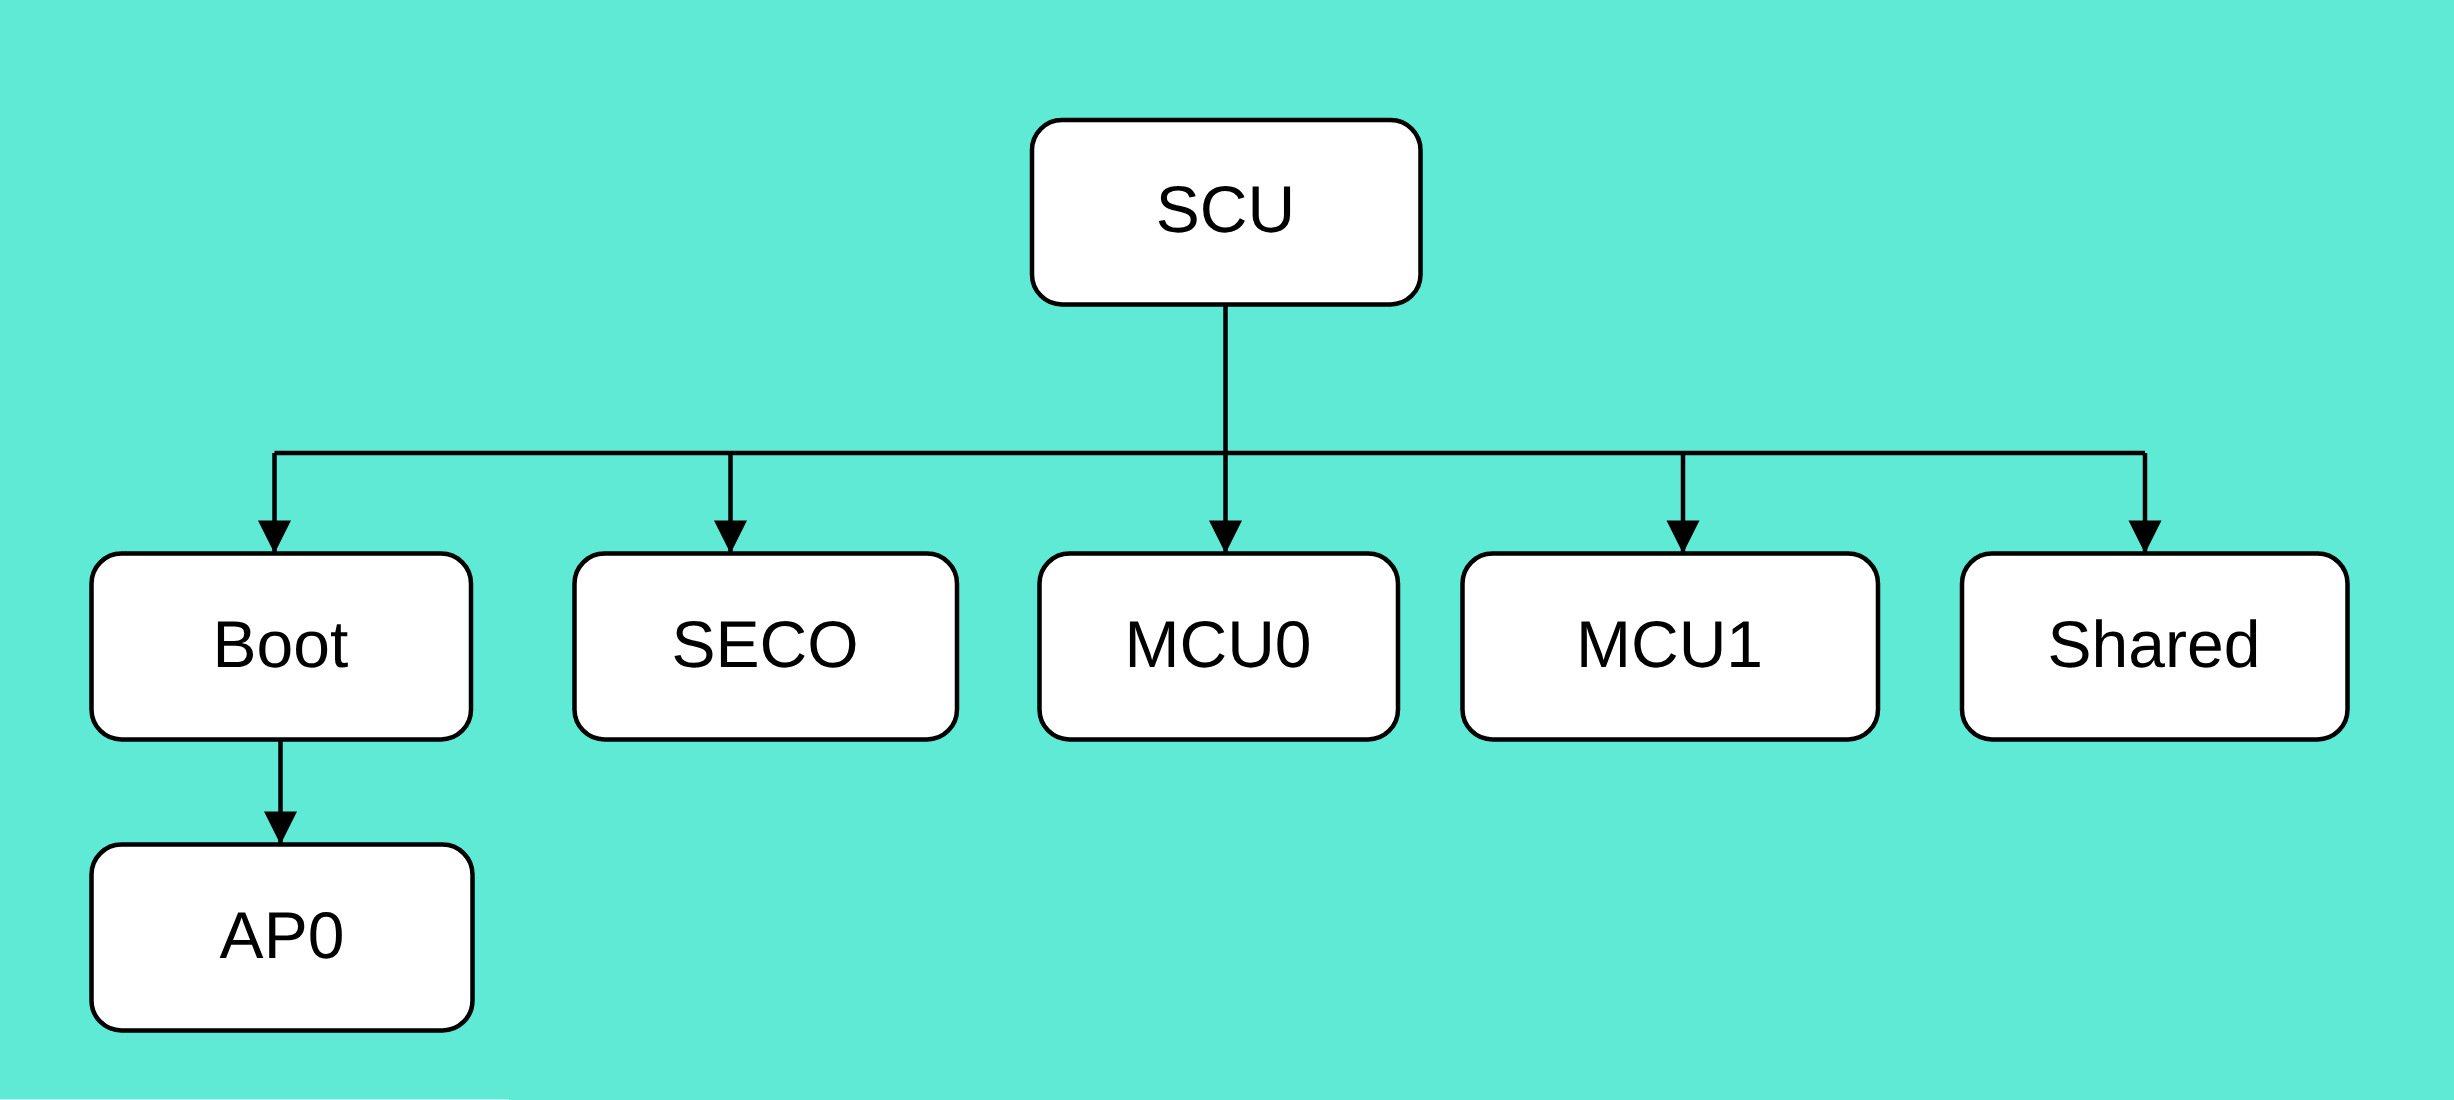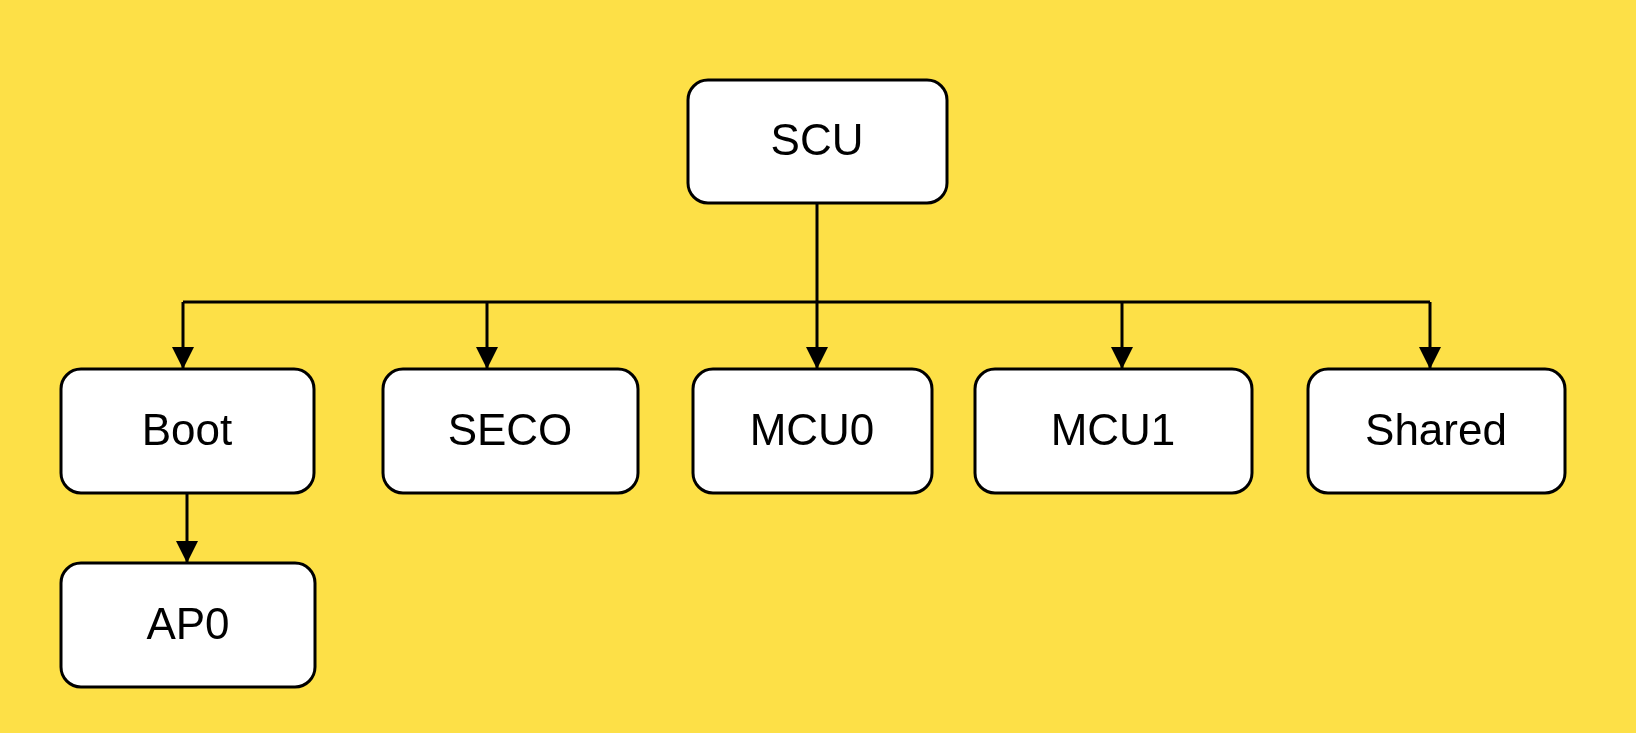--- a/index.html
+++ b/index.html
@@ -8,21 +8,21 @@
     padding: 0;
     background: #ffffff;
   }
   body {
     font-family: "Liberation Sans", sans-serif;
   }
   #canvas {
     position: relative;
     width: 1636px;
     height: 733px;
-    background: #fde047;
+    background: #5eead4;
     overflow: hidden;
   }
   #diagram-svg {
     position: absolute;
     left: 0;
     top: 0;
     width: 1636px;
     height: 733px;
     display: block;
   }

